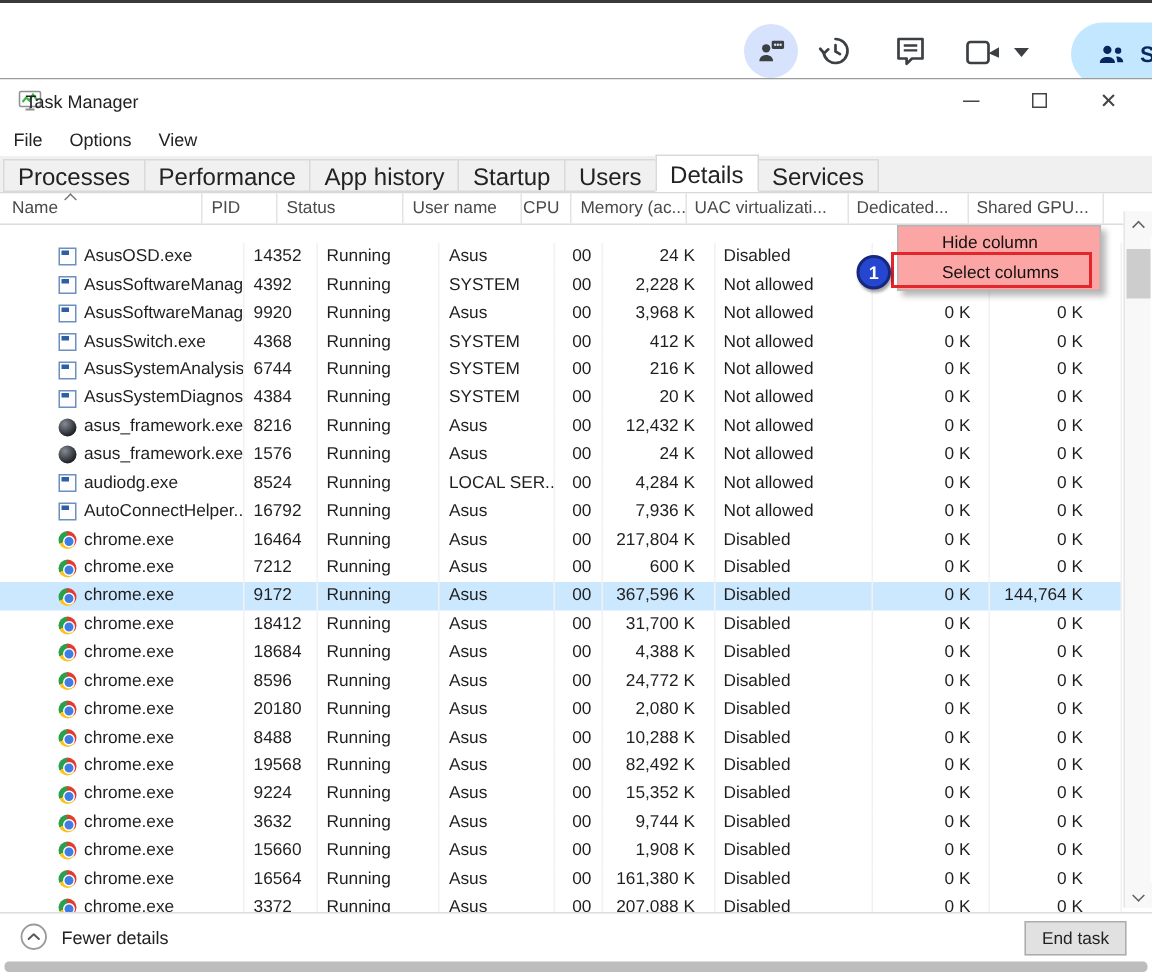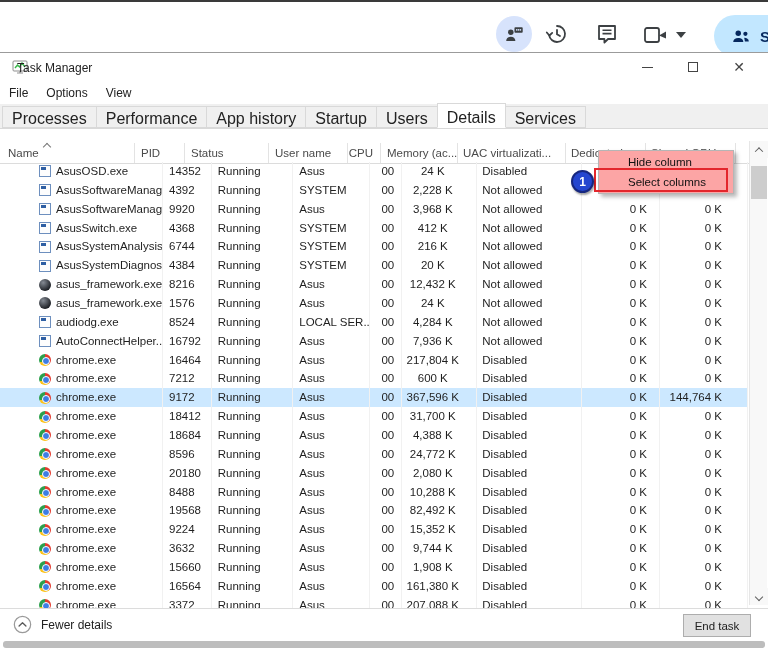--- a/index.html
+++ b/index.html
@@ -43,34 +43,34 @@
   
   .tab-strip{ position:absolute; left:0; top:51px; width:100%; height:25px; background:#f0f0f0; border-bottom:1px solid #d9d9d9; }
   .tabs{ position:absolute; left:2px; bottom:0; display:flex; align-items:flex-end; }
   .tab{
     font-size:16px; color:#222; background:#f0f0f0; border:1px solid #d9d9d9;
     padding:3px 9px 4px; margin-right:-1px; cursor:pointer; height:22px; white-space:nowrap;
   }
   .tab.active{ background:#fff; height:25px; padding-top:5px; border-bottom:1px solid #fff; position:relative; z-index:2; }
   
   .grid{ position:absolute; left:0; top:76px; width:100%; height:479px; background:#fff; }
-  .hdr{ position:absolute; left:0; top:14px; width:764px; height:21px; border-bottom:1px solid #dcdcdc; display:flex; }
+  .hdr{ position:absolute; left:0; top:0; width:764px; height:21px; border-bottom:1px solid #dcdcdc; display:flex; }
   .hcell{ font-size:11.5px; color:#4a4a4a; line-height:20px; border-right:1px solid #e3e3e3; overflow:hidden; white-space:nowrap; cursor:pointer; position:relative; }
   .sort-caret{ position:absolute; left:44px; top:1px; width:6px; height:6px; border-left:1px solid #777; border-top:1px solid #777; transform:rotate(45deg); }
   .rows{ position:absolute; left:0; top:33px; width:748px; height:447px; overflow:hidden; }
   .row{ display:flex; height:18.87px; cursor:default; }
   .row.sel{ background:#cce8ff; }
   .cell{ font-size:11.5px; color:#1f1f1f; line-height:18.87px; overflow:hidden; white-space:nowrap; border-right:1px solid #f1f1f1; }
   .c-name{ width:135px; padding-left:7px; display:flex; align-items:center; gap:5px;margin-left:32px; }
   .h-name{ width:135px; padding-left:8px; }
   .c-pid,.h-pid{ width:50px; padding-left:6px; }
   .c-status,.h-status{ width:84px; padding-left:6px; }
   .c-user,.h-user{ width:79px; padding-left:6px; }
   .c-cpu,.h-cpu{ width:33px; text-align:right; padding-right:7px; }
-  .c-mem{ width:77px; text-align:center; padding-right:13px; }
+  .c-mem{ width:77px; text-align:right; padding-right:13px; }
   .h-mem{ width:77px; padding-left:6px; }
   .c-uac,.h-uac{ width:108px; padding-left:5px; }
   .c-ded{ width:80px; text-align:right; padding-right:12px; }
   .h-ded{ width:80px; padding-left:5px; }
   .c-shr{ width:90px; text-align:right; padding-right:25px; }
   .h-shr{ width:90px; padding-left:5px; }
   
   .ric{ width:12px; height:12px; flex:0 0 12px; position:relative; }
   .ic-app{ background:#fdfdfd; border:1px solid #6d8fbe; }
   .ic-app::after{ content:""; position:absolute; left:1px; top:1px; width:5px; height:3px; background:#2f5fa3; }

